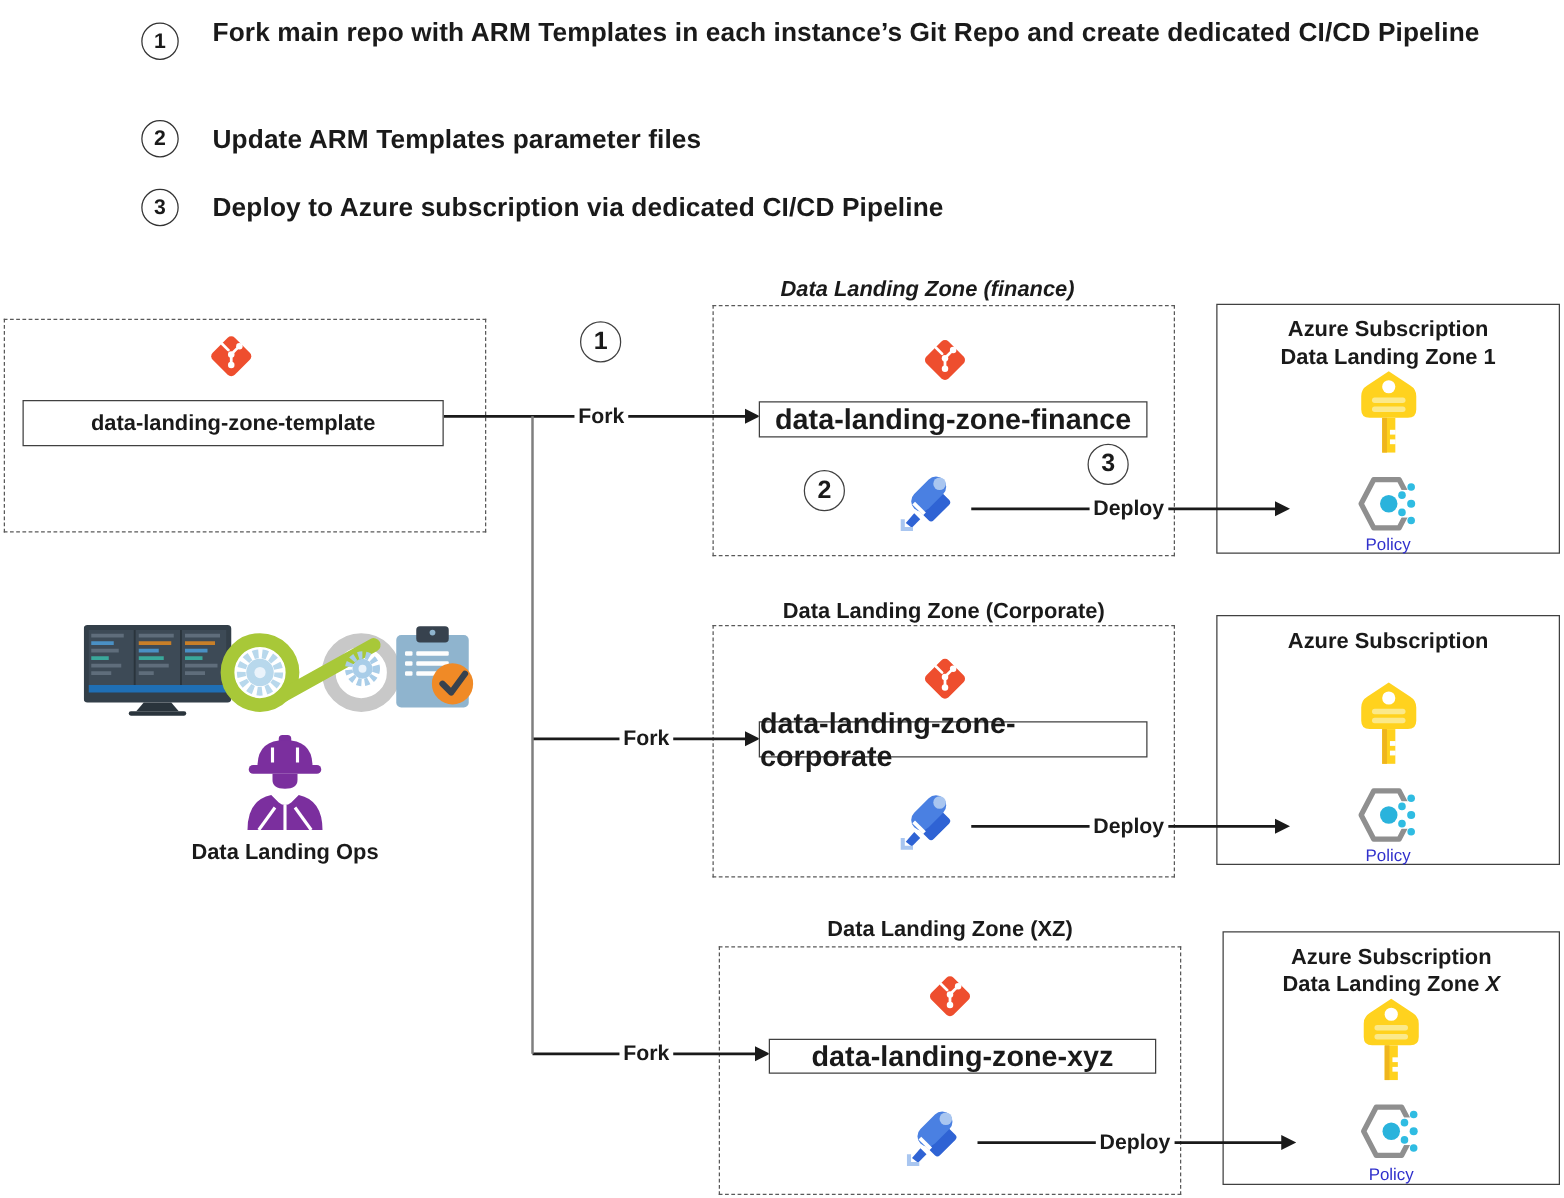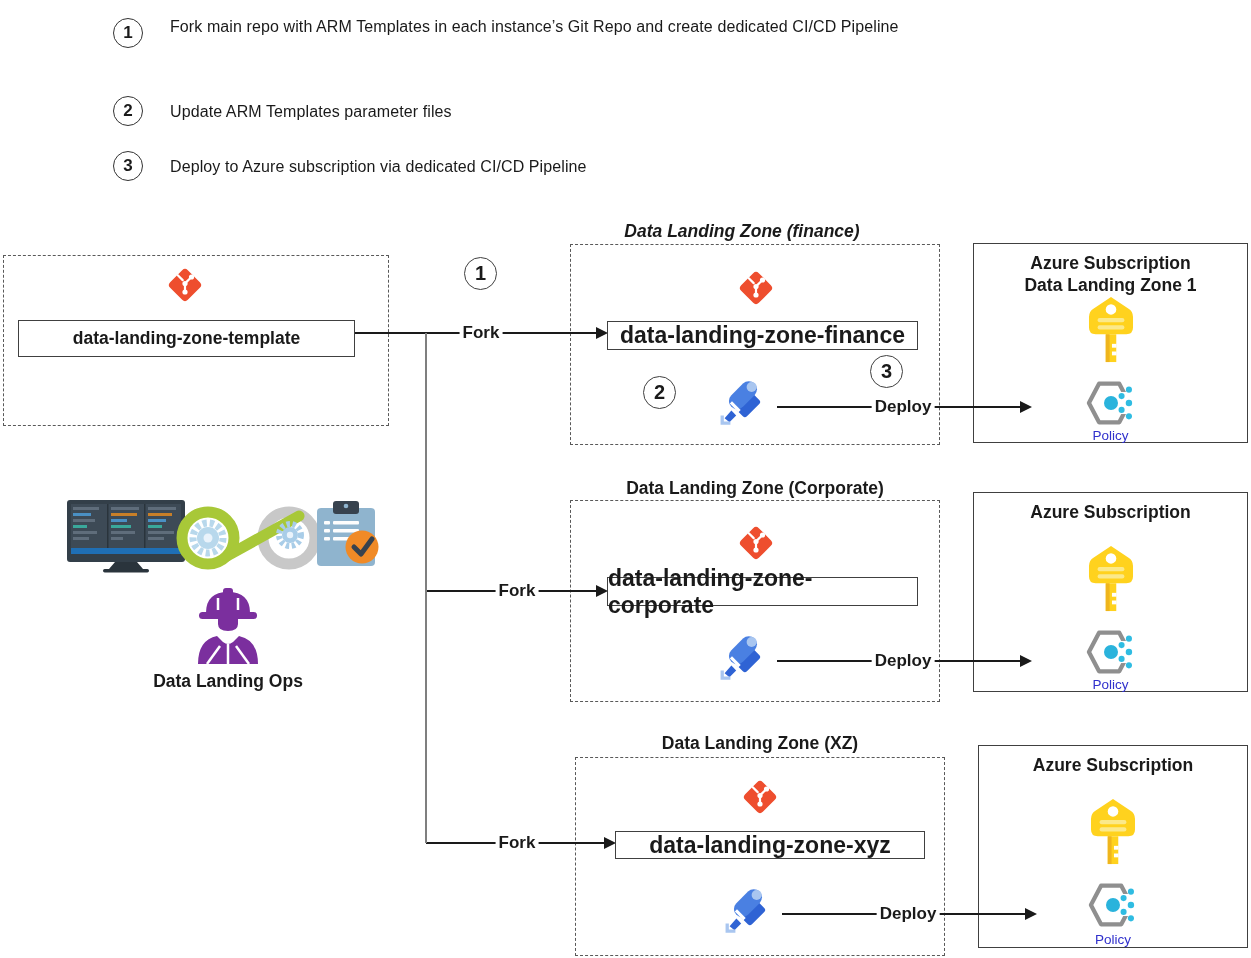--- a/index.html
+++ b/index.html
@@ -8,21 +8,21 @@
     font-family:"Liberation Sans",sans-serif;color:#1a1a1a;
   }
   .abs{position:absolute;}
   
   .step-circle{
     position:absolute;width:30px;height:30px;border:1.6px solid #333;border-radius:50%;
     background:#fff;display:flex;align-items:center;justify-content:center;
     font-size:17px;font-weight:700;box-sizing:border-box;
   }
   .legend-text{
-    position:absolute;left:170px;width:1020px;font-size:16px;font-weight:400;
+    position:absolute;left:170px;width:1020px;font-size:21px;font-weight:700;
     line-height:25px;letter-spacing:.1px;
   }
   
   .dashed-box{position:absolute;border:1.7px dashed #595959;box-sizing:border-box;}
   .solid-box{position:absolute;border:1.7px solid #404040;box-sizing:border-box;background:#fff;}
   .repo-box{
     position:absolute;border:1.4px solid #404040;background:#fff;box-sizing:border-box;
     display:flex;align-items:center;justify-content:center;
     font-size:23px;font-weight:700;z-index:2;
   }
@@ -366,20 +366,21 @@
     <circle cx="42" cy="15.5" r="5.2" fill="#A9C6F0"></circle>
     <line x1="20.5" y1="31.5" x2="29.5" y2="40.5" stroke="#fff" stroke-width="3.2"></line>
     <path d="M11.5 45 V53 H20" fill="none" stroke="#A9C6F0" stroke-width="3.4"></path>
   </svg>
 </div>
 <div class="line-label" style="left:908px;top:914px;">Deploy</div>
 
 <div class="solid-box" style="left:978px;top:745px;width:270px;height:203px;">
   <div class="sub-title">
     <div>Azure Subscription</div>
+    <div><span>Data Landing Zone</span> <span class="italic">X</span></div>
   </div>
   <div class="sub-icon" style="top:52px;">
     <svg width="50" height="67" viewBox="0 0 52 70">
       <path d="M26 1 L44 13 Q49 16 49 22 V33 Q49 40 42 40 H10 Q3 40 3 33 V22 Q3 16 8 13 Z" fill="#FFD21E"></path>
       <rect x="20.5" y="40" width="11" height="29" fill="#FFD21E"></rect>
       <rect x="20.5" y="40" width="4" height="29" fill="#EFB51D"></rect>
       <rect x="27" y="50" width="4.8" height="4" fill="#fff"></rect>
       <rect x="27" y="58" width="4.8" height="4" fill="#fff"></rect>
       <circle cx="26" cy="14" r="5.5" fill="#fff"></circle>
       <rect x="12" y="23" width="28" height="4.5" rx="2.2" fill="#FBE98A"></rect>

